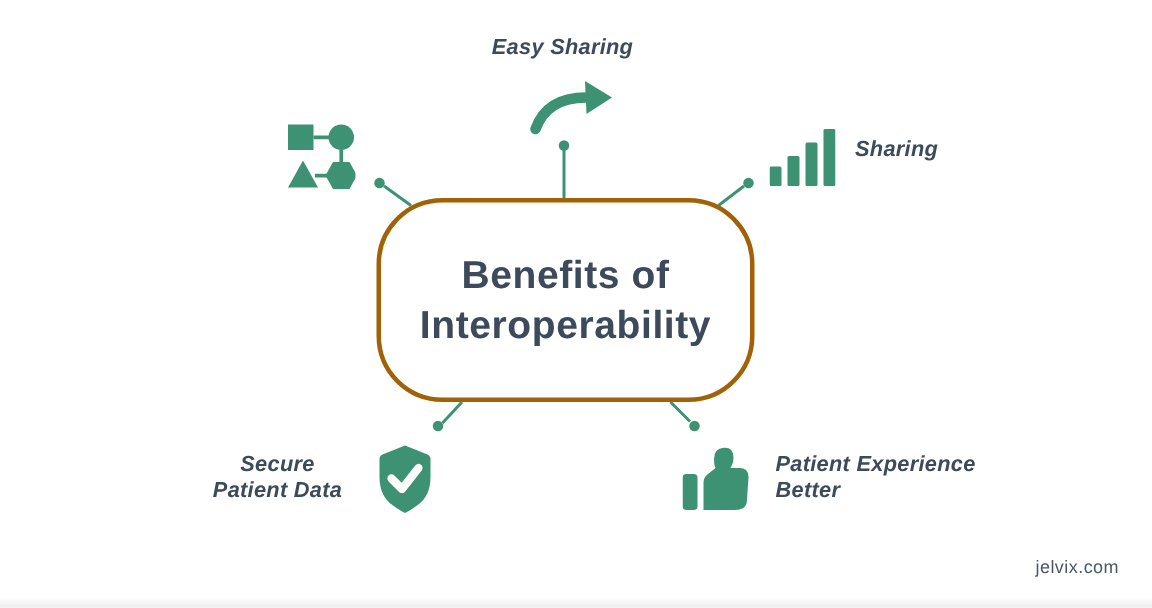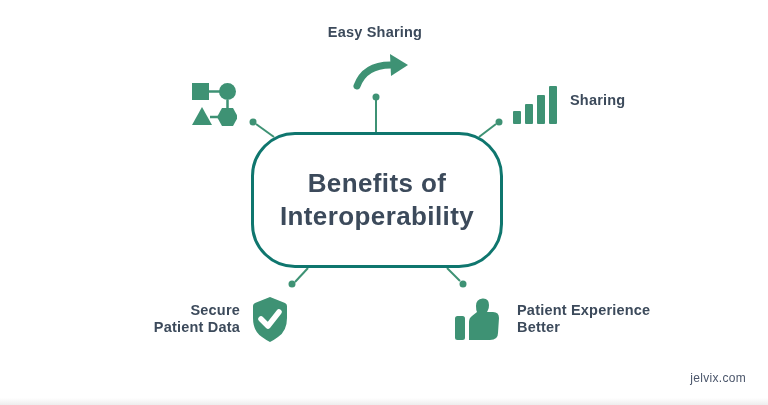--- a/index.html
+++ b/index.html
@@ -16,34 +16,34 @@
     position:absolute; left:0; right:0; bottom:0; height:7px;
     background:linear-gradient(#ffffff, #ededed);
   }
   svg.connectors {
     position:absolute; left:0; top:0; width:768px; height:405px;
     pointer-events:none;
   }
   .center-box {
     position:absolute; left:251px; top:132px;
     width:252px; height:136px;
-    border:3px solid #0f766e;
+    border:3px solid #a16207;
     border-radius:44px;
     background:#ffffff;
     display:flex; flex-direction:column;
     align-items:center; justify-content:center;
   }
   .center-box .title-line{
     font-size:26px; font-weight:bold; color:#3C4A5B;
     line-height:33px; letter-spacing:0.4px; white-space:nowrap;
   }
   .node-label{
     position:absolute;
     font-size:14.5px; font-weight:bold; color:#3C4A5B;
-    line-height:17px; letter-spacing:0.2px;
+    line-height:17px; letter-spacing:0.2px;font-style:italic;
   }
   .node-label .line{ display:block; }
   .align-right{ text-align:right; }
   .align-left{ text-align:left; }
   .align-center{ text-align:center; }
   .icon{ position:absolute; }
   .green{ fill:#3E9274; }
   .footer-logo{
     position:absolute; left:20px; top:364px;
     font-size:25px; font-weight:300; color:#3D4A5C;
@@ -106,21 +106,21 @@
   <svg class="icon" style="left:513px; top:86px;" width="44" height="38" viewBox="0 0 44 38">
     <rect class="green" x="0" y="25" width="8" height="13" rx="1"></rect>
     <rect class="green" x="12" y="18" width="8" height="20" rx="1"></rect>
     <rect class="green" x="24" y="9" width="8" height="29" rx="1"></rect>
     <rect class="green" x="36" y="0" width="8" height="38" rx="1"></rect>
   </svg>
   <div class="node-label align-left" style="left:570px; top:92px; width:120px;">
     <span class="line">Sharing</span>
   </div>
 
-  <div class="node-label align-right" style="left:130px; top:302px; width:110px;">
+  <div class="node-label align-right" style="left:130px; top:302px; width:110px;text-align:center;">
     <span class="line">Secure</span>
     <span class="line">Patient Data</span>
   </div>
   <svg class="icon" style="left:250px; top:296px;" width="40" height="48" viewBox="0 0 40 48">
     <path class="green" d="M20 1 L35 7 Q37 8 37 10 V22 Q37 35 28 41 Q24 44 20 46 Q16 44 12 41 Q3 35 3 22 V10 Q3 8 5 7 Z"></path>
     <polyline points="11,23 18,30 29,16" fill="none" stroke="#ffffff" stroke-width="5.5" stroke-linecap="round" stroke-linejoin="round"></polyline>
   </svg>
 
   <svg class="icon" style="left:455px; top:297px;" width="50" height="44" viewBox="0 0 50 44">
     <rect class="green" x="0" y="19" width="10" height="24" rx="2.5"></rect>

